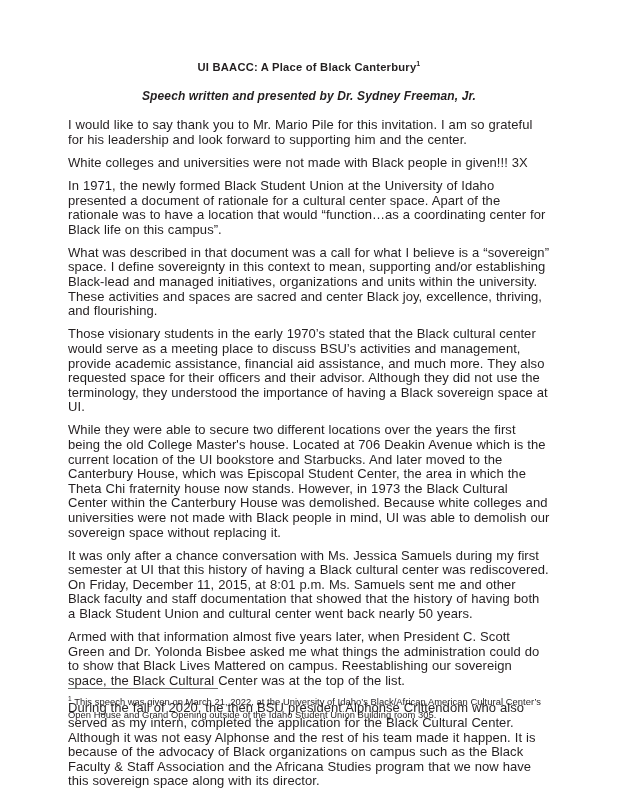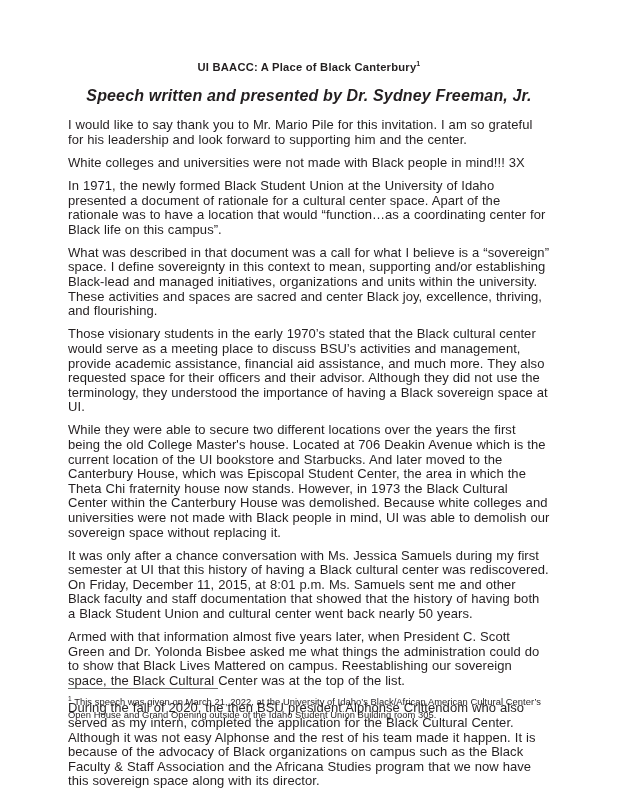--- a/index.html
+++ b/index.html
@@ -31,21 +31,21 @@
     margin: 0 0 0 0;
     letter-spacing: 0.02em;
   }
   .doc-title sup {
     font-size: 7px;
     vertical-align: super;
     line-height: 0;
     font-weight: bold;
   }
   .doc-subtitle {
-    font-size: 16px;
+    font-size: 12px;
     font-weight: bold;
     font-style: italic;
     text-align: center;
     line-height: 14.6px;
     margin: 14px 0 0 0;
     letter-spacing: 0.01em;
   }
   .body-block {
     margin-top: 15px;
   }
@@ -90,21 +90,21 @@
 <body>
 
 <div class="page">
 
   <h1 class="doc-title"><span>UI BAACC: A Place of Black Canterbury</span><sup>1</sup></h1>
 
   <h2 class="doc-subtitle">Speech written and presented by Dr. Sydney Freeman, Jr.</h2>
 
   <div class="body-block">
     <p class="para">I would like to say thank you to Mr. Mario Pile for this invitation. I am so grateful for his leadership and look forward to supporting him and the center.</p>
-    <p class="para">White colleges and universities were not made with Black people in mind!!! 3X</p>
+    <p class="para">White colleges and universities were not made with Black people in given!!! 3X</p>
     <p class="para">In 1971, the newly formed Black Student Union at the University of Idaho presented a document of rationale for a cultural center space. Apart of the rationale was to have a location that would “function…as a coordinating center for Black life on this campus”.</p>
     <p class="para">What was described in that document was a call for what I believe is a “sovereign” space. I define sovereignty in this context to mean, supporting and/or establishing Black-lead and managed initiatives, organizations and units within the university. These activities and spaces are sacred and center Black joy, excellence, thriving, and flourishing.</p>
     <p class="para">Those visionary students in the early 1970’s stated that the Black cultural center would serve as a meeting place to discuss BSU’s activities and management, provide academic assistance, financial aid assistance, and much more. They also requested space for their officers and their advisor. Although they did not use the terminology, they understood the importance of having a Black sovereign space at UI.</p>
     <p class="para">While they were able to secure two different locations over the years the first being the old College Master's house. Located at 706 Deakin Avenue which is the current location of the UI bookstore and Starbucks. And later moved to the Canterbury House, which was Episcopal Student Center, the area in which the Theta Chi fraternity house now stands. However, in 1973 the Black Cultural Center within the Canterbury House was demolished. Because white colleges and universities were not made with Black people in mind, UI was able to demolish our sovereign space without replacing it.</p>
     <p class="para">It was only after a chance conversation with Ms. Jessica Samuels during my first semester at UI that this history of having a Black cultural center was rediscovered. On Friday, December 11, 2015, at 8:01 p.m. Ms. Samuels sent me and other Black faculty and staff documentation that showed that the history of having both a Black Student Union and cultural center went back nearly 50 years.</p>
     <p class="para">Armed with that information almost five years later, when President C. Scott Green and Dr. Yolonda Bisbee asked me what things the administration could do to show that Black Lives Mattered on campus. Reestablishing our sovereign space, the Black Cultural Center was at the top of the list.</p>
     <p class="para">During the fall of 2020, the then BSU president Alphonse Crittendom who also served as my intern, completed the application for the Black Cultural Center. Although it was not easy Alphonse and the rest of his team made it happen. It is because of the advocacy of Black organizations on campus such as the Black Faculty &amp; Staff Association and the Africana Studies program that we now have this sovereign space along with its director.</p>
   </div>
 
   <div class="footnote-area">

